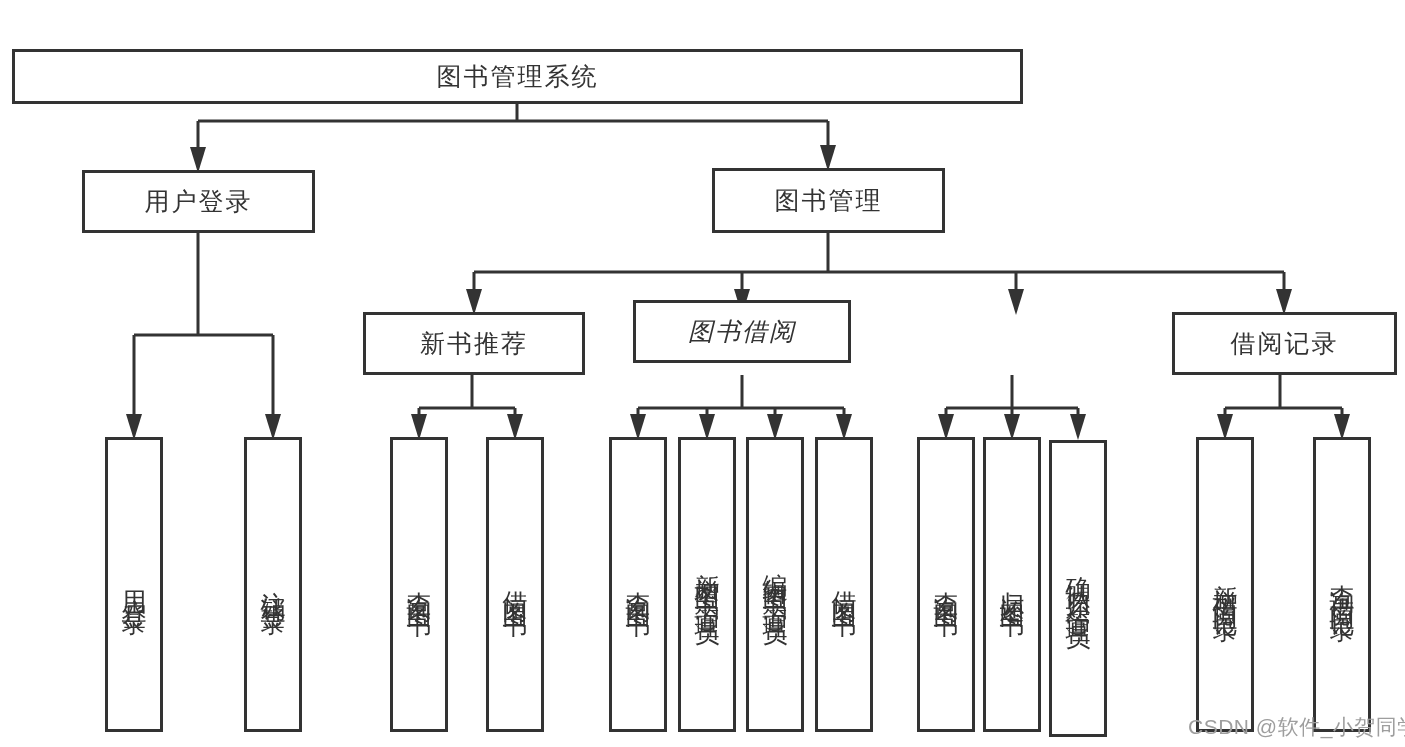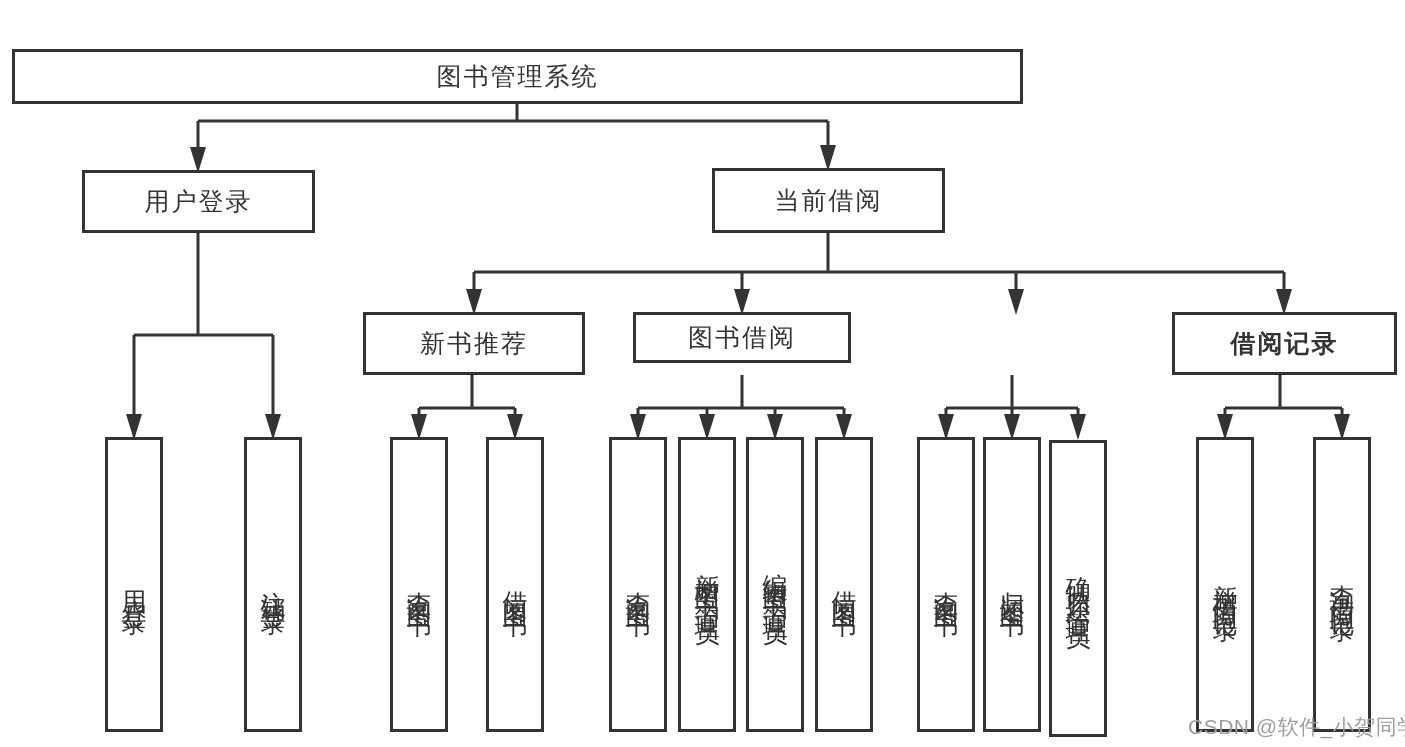--- a/index.html
+++ b/index.html
@@ -95,25 +95,25 @@
       <polygon points="1012,440 1004,414 1020,414"></polygon>
       <polygon points="1078,440 1070,414 1086,414"></polygon>
       <polygon points="1225,440 1217,414 1233,414"></polygon>
       <polygon points="1342,440 1334,414 1350,414"></polygon>
     </g>
   </svg>
 
   <div class="box hbox" style="left:12px; top:13px; width:1011px; height:55px;margin-top:36px;">图书管理系统</div>
 
   <div class="box hbox" style="left:82px; top:170px; width:233px; height:63px;">用户登录</div>
-  <div class="box hbox" style="left:712px; top:168px; width:233px; height:65px;">当前借阅</div>
+  <div class="box hbox" style="left:712px; top:168px; width:233px; height:65px;">图书管理</div>
 
   <div class="box hbox" style="left:363px; top:312px; width:222px; height:63px;">新书推荐</div>
-  <div class="box hbox" style="left:633px; top:312px; width:218px; height:51px;">图书借阅</div>
-  <div class="box hbox" style="left:1172px; top:312px; width:225px; height:63px;font-weight:bold;">借阅记录</div>
+  <div class="box hbox" style="left:633px; top:300px; width:218px; height:63px;font-style:italic;">图书借阅</div>
+  <div class="box hbox" style="left:1172px; top:312px; width:225px; height:63px;">借阅记录</div>
 
   <div class="box vbox" style="left:105px;">用户登录</div>
   <div class="box vbox" style="left:244px;">注销登录</div>
 
   <div class="box vbox" style="left:390px;">查询图书</div>
   <div class="box vbox" style="left:486px;">借阅图书</div>
 
   <div class="box vbox" style="left:609px;">查询图书</div>
   <div class="box vbox" style="left:678px;">新增图书（管理员）</div>
   <div class="box vbox" style="left:746px;">编辑图书（管理员）</div>

